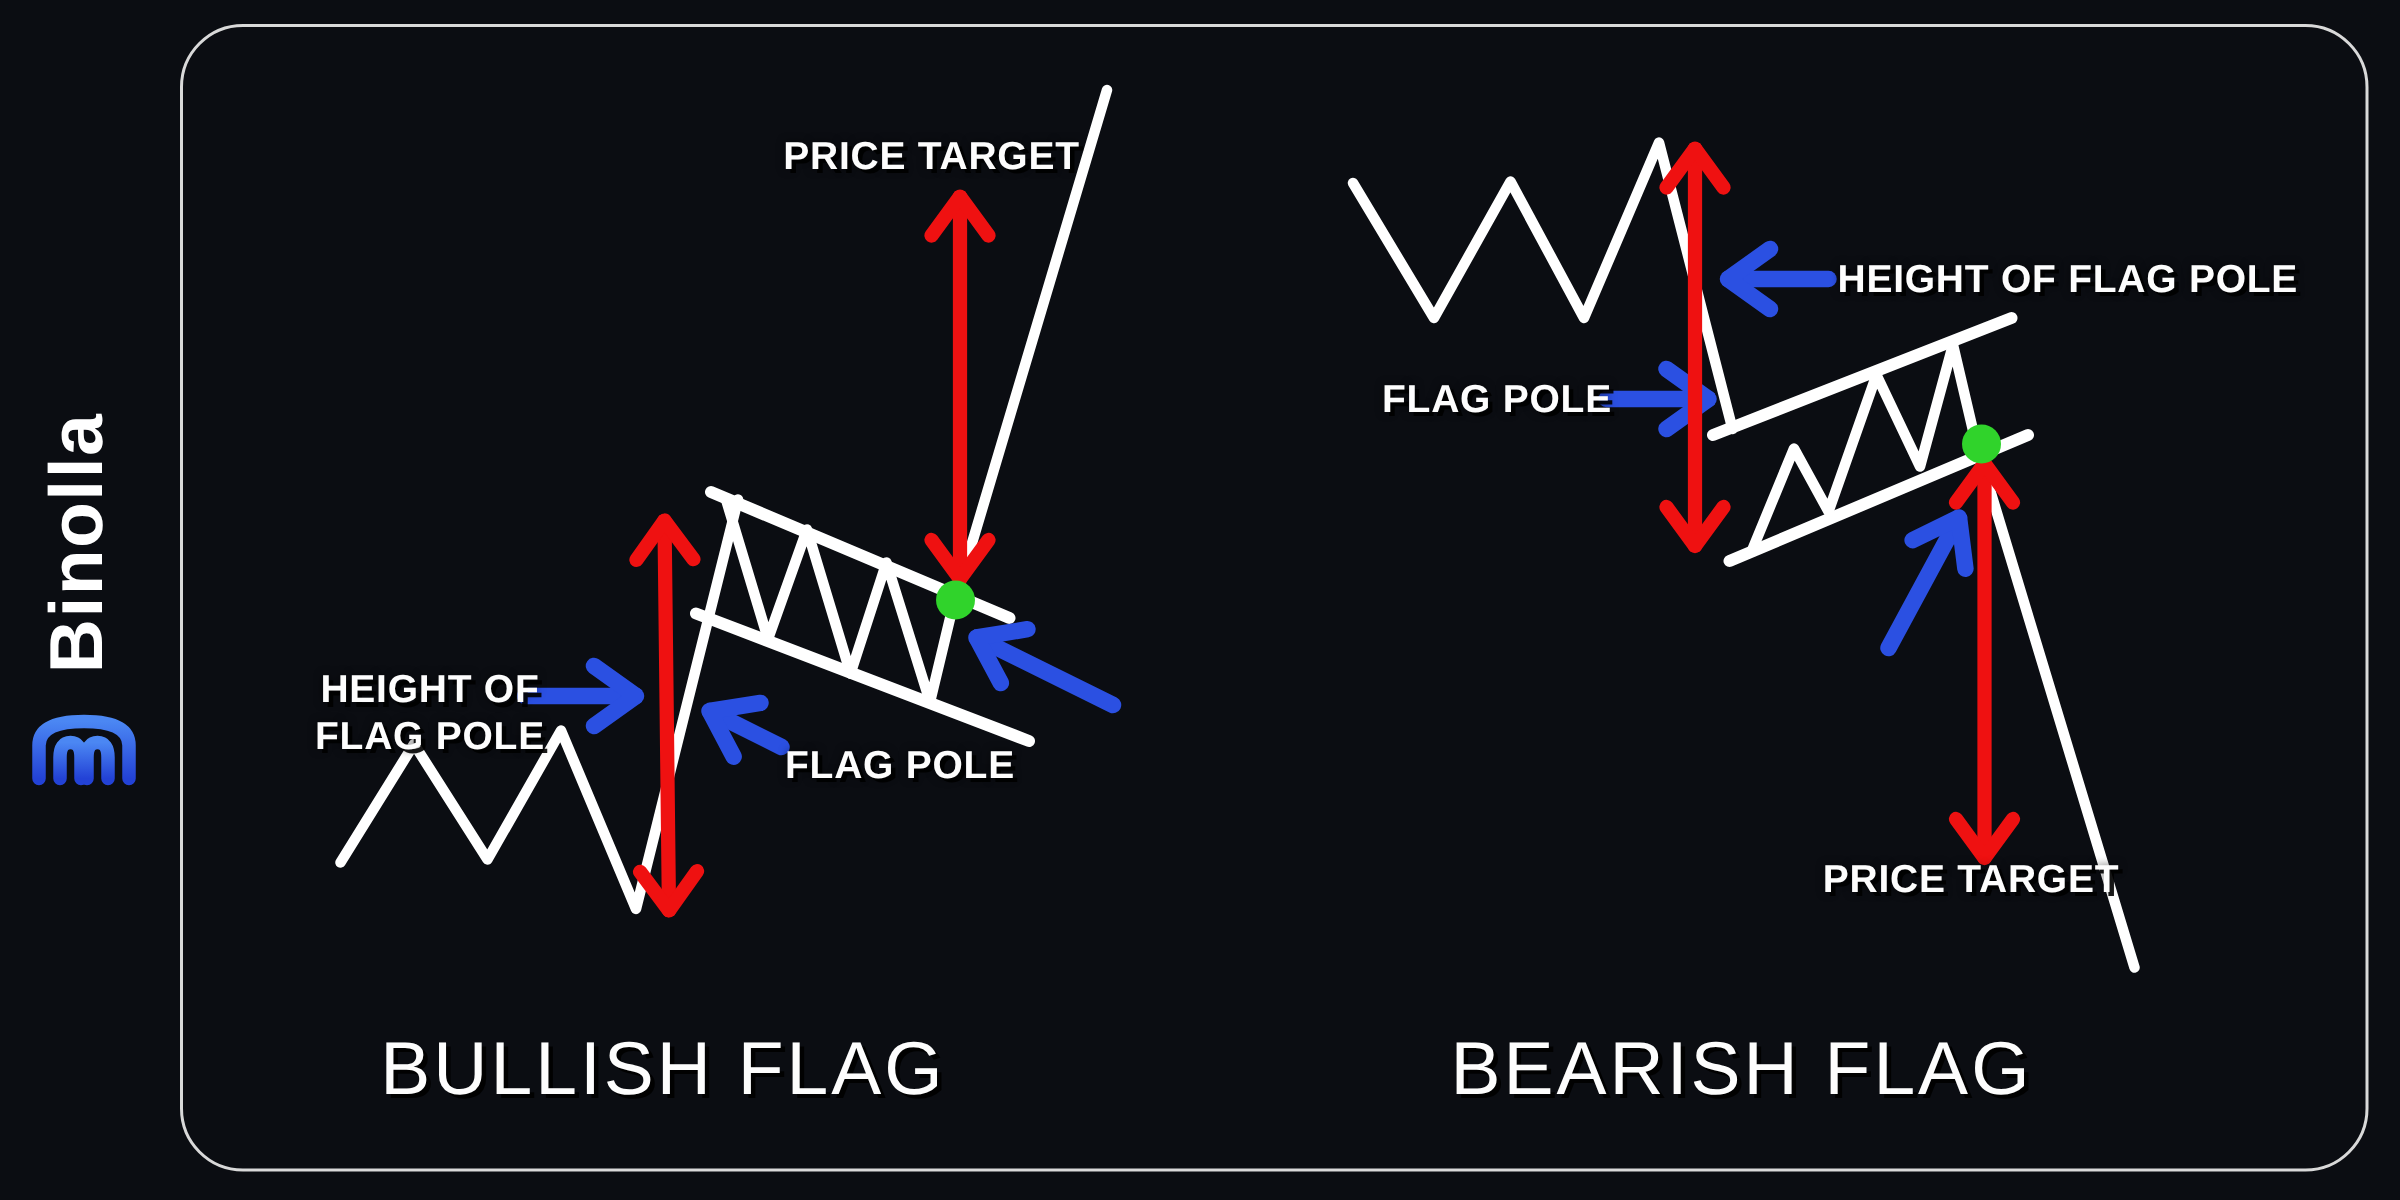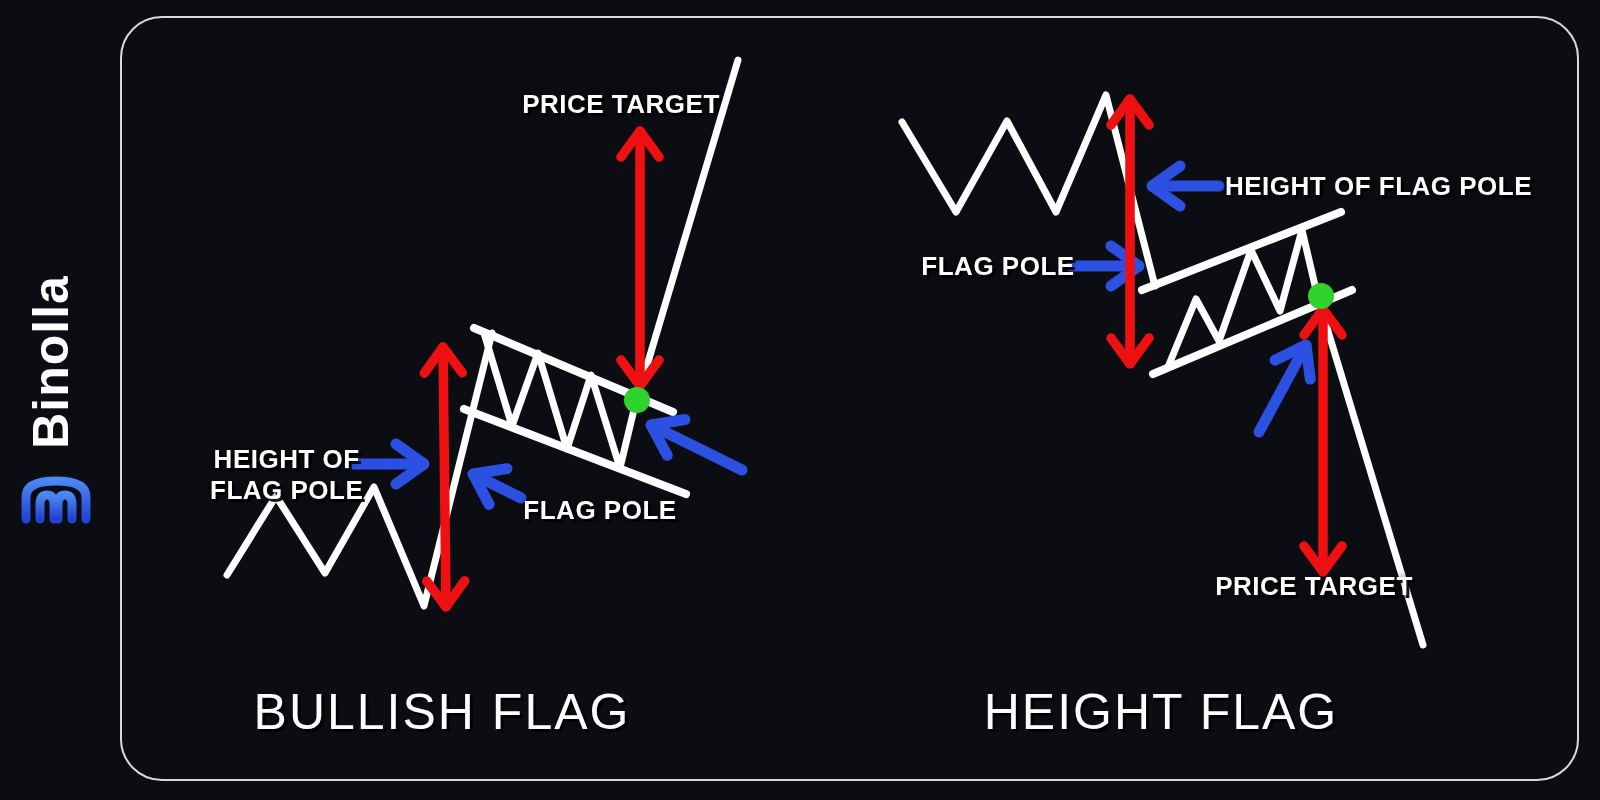--- a/index.html
+++ b/index.html
@@ -109,15 +109,15 @@
   <div class="lbl" id="lbl-fp-left">FLAG POLE</div>
 
   <div class="lbl" id="lbl-height-right">HEIGHT OF FLAG POLE</div>
 
   <div class="lbl" id="lbl-fp-right">FLAG POLE</div>
 
   <div class="lbl" id="lbl-pt-right">PRICE TARGET</div>
 
   <div class="title" id="title-left">BULLISH FLAG</div>
 
-  <div class="title" id="title-right">HEIGHT FLAG</div>
+  <div class="title" id="title-right">BEARISH FLAG</div>
 
 </div>
 
 </body></html>

